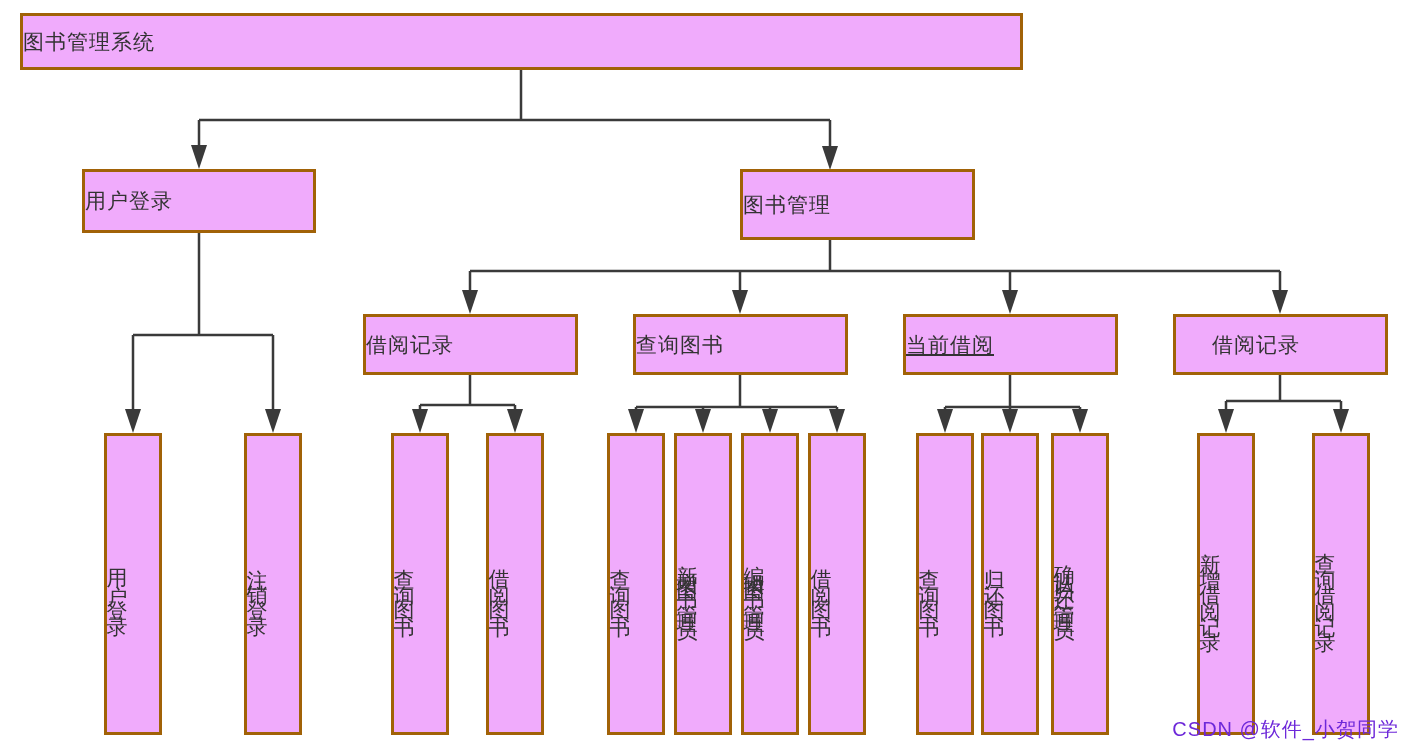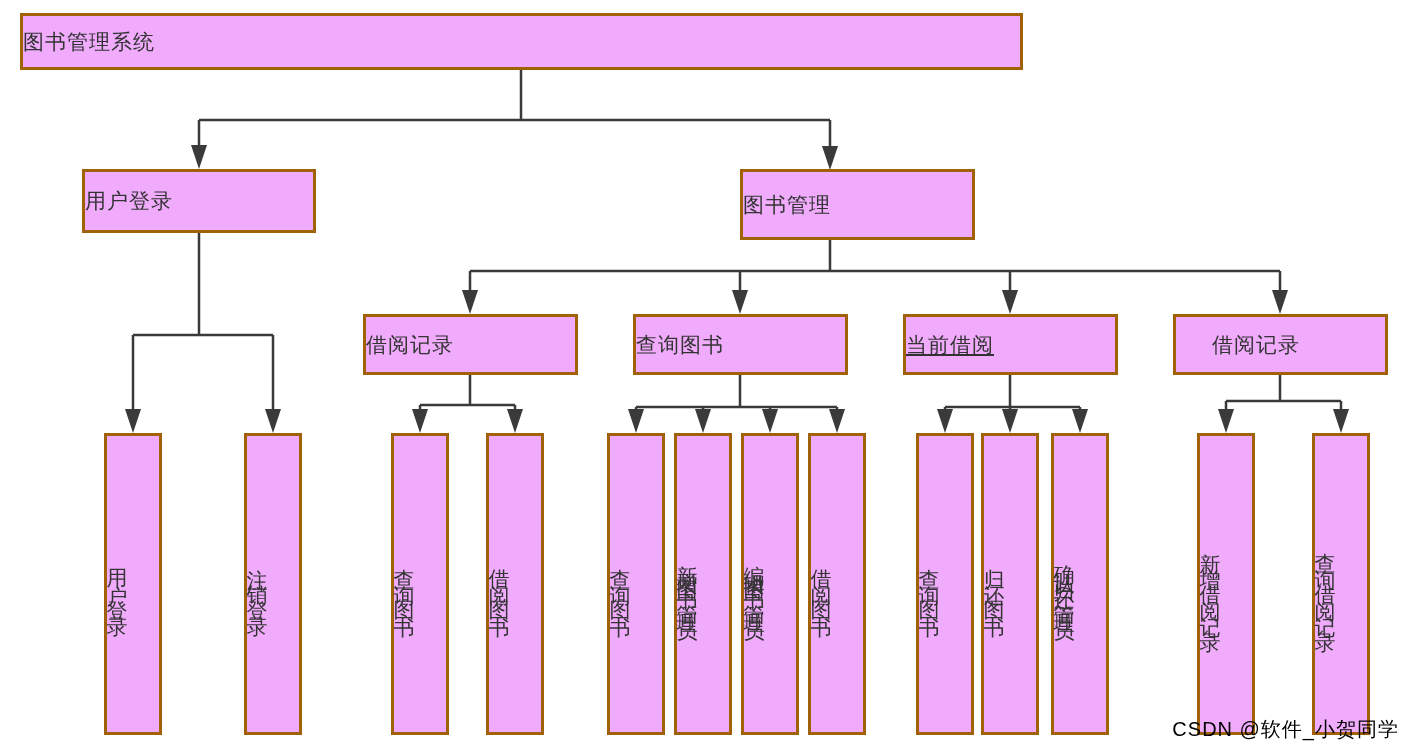--- a/index.html
+++ b/index.html
@@ -44,21 +44,21 @@
     line-height: 1.0;
     letter-spacing: 16px;
     color: #333333;
   }
   .node.vbox .vlabel.long { letter-spacing: 8px; }
   .watermark {
     position: absolute;
     right: 6px;
     bottom: 4px;
     font-size: 20px;
-    color: #000000;
+    color: #6d28d9;
     letter-spacing: 1px;
     z-index: 5;
     white-space: nowrap;
     margin-left: 32px;
   }
 </style>
 </head>
 <body>
 
 <div class="canvas">

